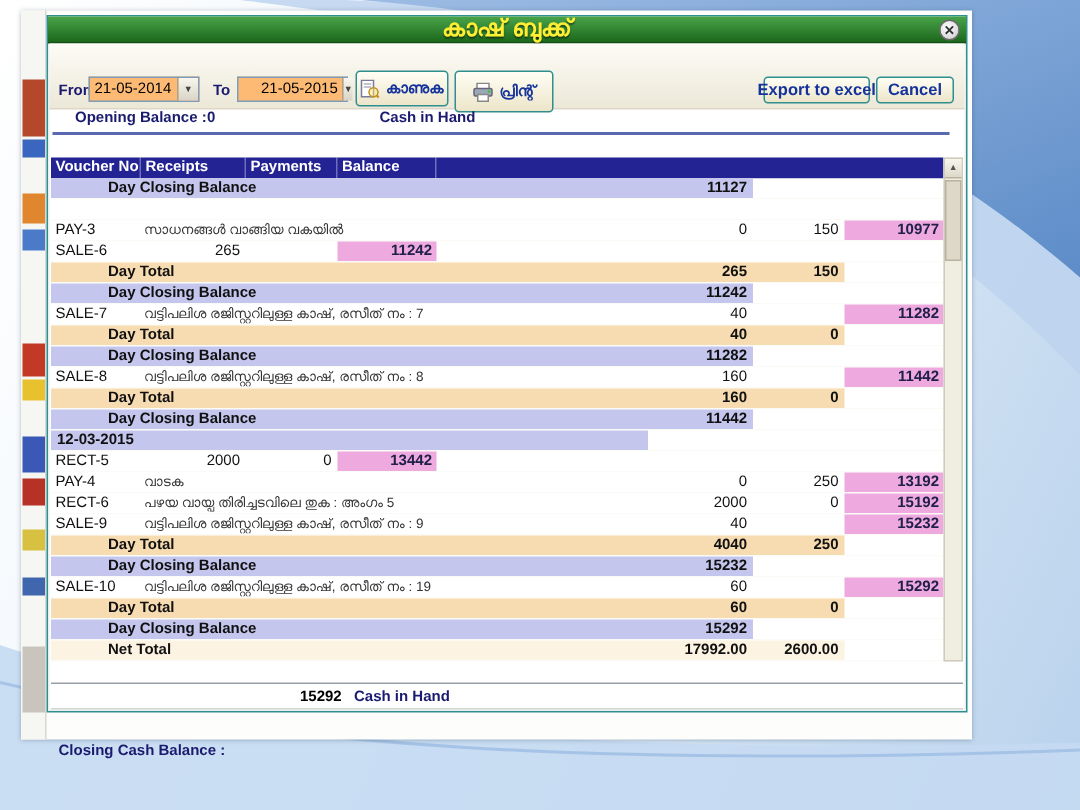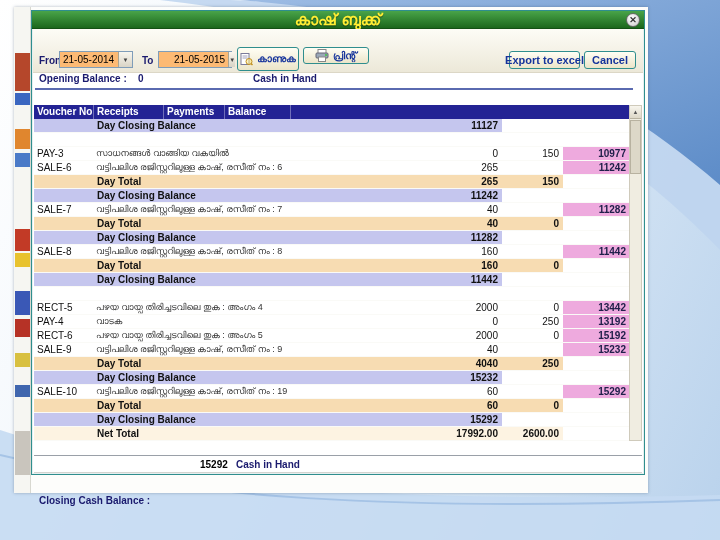--- a/index.html
+++ b/index.html
@@ -55,21 +55,21 @@
     border-right:1px solid rgba(255,255,255,.35); white-space:nowrap; overflow:hidden; }
 
   .trow { display:flex; height:14px; background:#fff; border-bottom:1px solid #fafaf7; }
   .c { display:flex; align-items:center; white-space:nowrap; overflow:hidden; font-size:10px; color:#111; height:100%; }
   .col-v { width:60px; padding-left:3px; }
   .col-n { width:338px; padding-left:2px; }
   .col-r { width:70px; justify-content:flex-end; padding-right:4px; }
   .col-p { width:61px; justify-content:flex-end; padding-right:4px; }
   .col-b { width:66px; justify-content:flex-end; padding-right:3px; }
   .band { width:398px; }
-  .ind { padding-left:63px; }
+  .ind { padding-left:38px; }
   .pl4 { padding-left:4px; }
   .bold { font-weight:bold; }
   .mal { font-size:9px; color:#333; }
   .lav { background:var(--row-lavender,#c5c6ee); }
   .pea { background:var(--row-peach,#f7dcb2); }
   .net { background:var(--net-row,#fdf3e2); }
   .pink { background:var(--balance-pink,#eeaade); font-weight:bold; color:#20204a; }
 
   .vscroll { position:absolute; left:597px; top:94px; width:13px; height:336px;
     background:#f0ede1; border:1px solid #cfcabb; }
@@ -141,38 +141,38 @@
         <svg width="13" height="13" viewBox="0 0 13 13">
           <rect x="1" y="0.5" width="8" height="11" fill="#fff" stroke="#7a7a9a"></rect>
           <line x1="2.5" y1="3" x2="7.5" y2="3" stroke="#88a" stroke-width="0.8"></line>
           <line x1="2.5" y1="5" x2="7.5" y2="5" stroke="#88a" stroke-width="0.8"></line>
           <circle cx="9" cy="8.5" r="3" fill="rgba(255,230,120,.5)" stroke="#c09020"></circle>
           <line x1="11" y1="10.5" x2="12.5" y2="12" stroke="#c09020" stroke-width="1.5"></line>
         </svg>
         <span>കാണുക</span>
       </button>
 
-      <button class="btn" style="left:271px; top:36px; width:66px; height:17px;">
+      <button class="btn" style="left:271px; top:36px; width:66px; height:28px;">
         <svg width="14" height="13" viewBox="0 0 14 13">
           <rect x="3" y="0.5" width="8" height="4" fill="#fff" stroke="#888"></rect>
           <rect x="1" y="4" width="12" height="5" rx="1" fill="#9aa8b8" stroke="#667"></rect>
           <circle cx="11" cy="6" r="0.9" fill="#3c3"></circle>
           <rect x="3.5" y="8" width="7" height="4.5" fill="#fff" stroke="#888"></rect>
         </svg>
         <span>പ്രിന്റ്</span>
       </button>
 
       <button class="btn small" style="left:477px; top:40px; width:71px; height:18px;">
         <span>Export to excel</span>
       </button>
       <button class="btn small" style="left:552px; top:40px; width:52px; height:18px;">
         <span>Cancel</span>
       </button>
 
-      <span class="lbl" style="left:7px; top:62px;">Opening Balance :</span>
+      <span class="lbl" style="left:18px; top:62px;">Opening Balance :</span>
       <span class="lbl" style="left:106px; top:62px;">0</span>
       <span class="lbl" style="left:221px; top:62px;">Cash in Hand</span>
       <div class="divider" style="top:77px;"></div>
 
       <div class="grid">
         <div class="ghead">
           <div class="hc" style="width:60px;">Voucher No</div>
           <div class="hc" style="width:70px;">Receipts</div>
           <div class="hc" style="width:61px;">Payments</div>
           <div class="hc" style="width:66px;">Balance</div>
@@ -191,21 +191,20 @@
             </div>
             <div class="trow t-entry">
               <div class="c col-v">PAY-3</div>
               <div class="c col-n mal">സാധനങ്ങൾ വാങ്ങിയ വകയിൽ</div>
               <div class="c col-r num">0</div>
               <div class="c col-p num">150</div>
               <div class="c col-b num pink">10977</div>
             </div>
             <div class="trow t-entry">
               <div class="c col-v">SALE-6</div>
-              <div class="c col-n mal">വട്ടിപലിശ രജിസ്റ്ററിലുള്ള കാഷ്, രസീത് നം : 6</div>
               <div class="c col-r num">265</div>
               <div class="c col-p num"></div>
               <div class="c col-b num pink">11242</div>
             </div>
             <div class="trow t-daytotal">
               <div class="c band pea bold ind">Day Total</div>
               <div class="c col-r num pea bold">265</div>
               <div class="c col-p num pea bold">150</div>
               <div class="c col-b"></div>
             </div>
@@ -247,27 +246,27 @@
               <div class="c col-p num pea bold">0</div>
               <div class="c col-b"></div>
             </div>
             <div class="trow t-closing">
               <div class="c band lav bold ind">Day Closing Balance</div>
               <div class="c col-r num lav bold">11442</div>
               <div class="c col-p"></div>
               <div class="c col-b"></div>
             </div>
             <div class="trow t-date">
+              <div class="c band lav bold pl4">12-03-2015</div>
               <div class="c col-r"></div>
               <div class="c col-p"></div>
               <div class="c col-b"></div>
             </div>
             <div class="trow t-entry">
               <div class="c col-v">RECT-5</div>
-              <div class="c col-n mal">പഴയ വായ്പ തിരിച്ചടവിലെ തുക : അംഗം 4</div>
               <div class="c col-r num">2000</div>
               <div class="c col-p num">0</div>
               <div class="c col-b num pink">13442</div>
             </div>
             <div class="trow t-entry">
               <div class="c col-v">PAY-4</div>
               <div class="c col-n mal">വാടക</div>
               <div class="c col-r num">0</div>
               <div class="c col-p num">250</div>
               <div class="c col-b num pink">13192</div>

